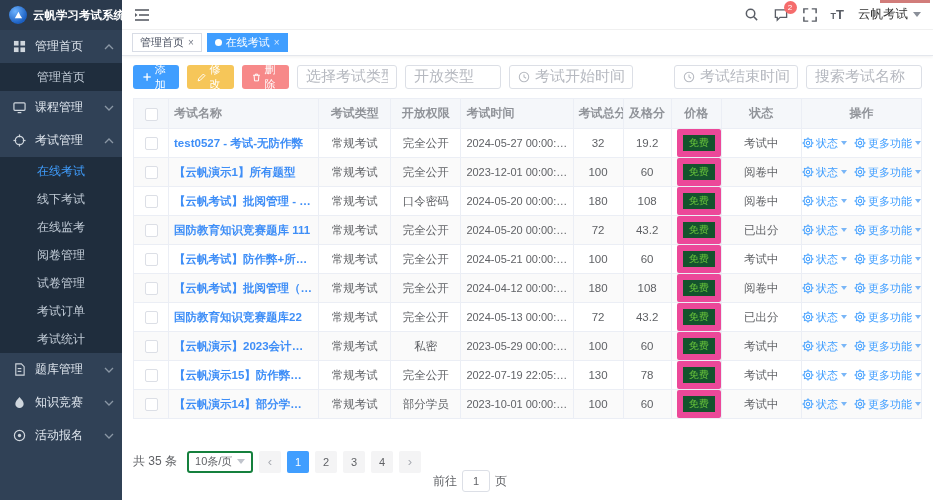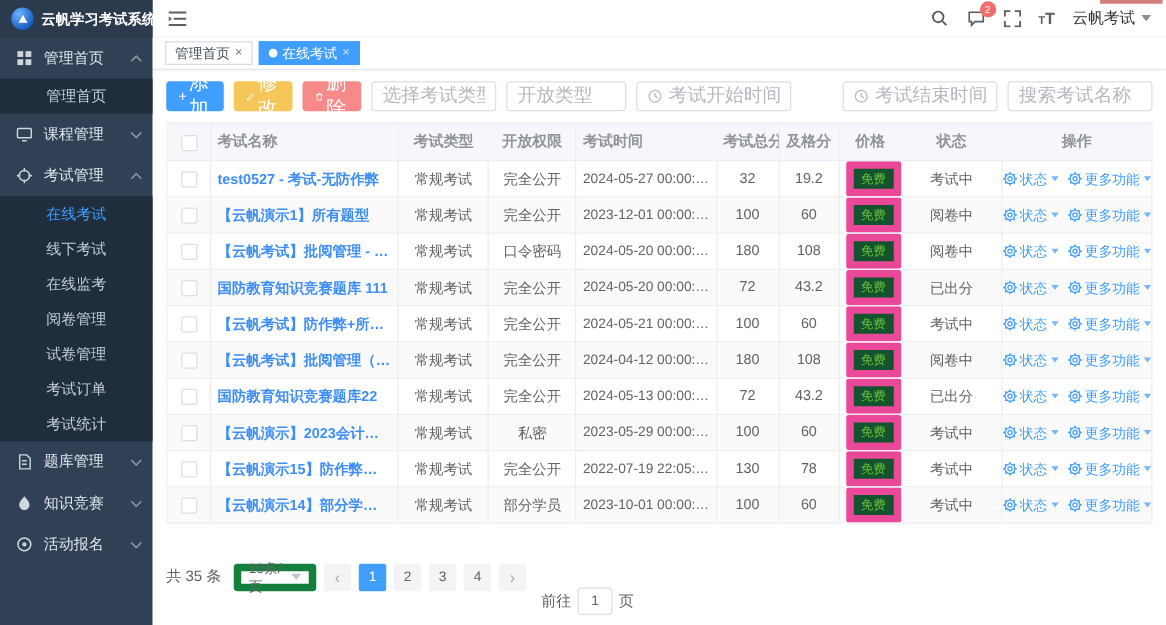--- a/index.html
+++ b/index.html
@@ -36,21 +36,21 @@
 
   .tagsbar { height:26px; display:flex; align-items:center; gap:5px; padding:0 10px; border-bottom:1px solid #e4e7ed; box-shadow:0 1px 3px rgba(0,0,0,.06); position:relative; z-index:2; background:#fff; }
   .tag { height:19px; display:flex; align-items:center; gap:4px; padding:0 7px; border:1px solid #d8dce5; background:#fff; color:#495060; font-size:11px; cursor:pointer; }
   .tag .dot { width:7px; height:7px; border-radius:50%; background:#fff; display:none; }
   .tag.active { background:#409EFF; border-color:#409EFF; color:#fff; }
   .tag.active .dot { display:block; }
   .tag .x { font-size:10px; opacity:.75; cursor:pointer; }
 
   .content { padding:9px 11px; }
   .toolbar { display:flex; align-items:center; gap:8px; }
-  .btn { height:24px; display:flex; align-items:center; gap:0; padding:0 10px; border-radius:3px; color:#fff; font-size:16px; cursor:pointer; border:none;justify-content:space-between; }
+  .btn { height:24px; display:flex; align-items:center; gap:0; padding:0 10px; border-radius:3px; color:#fff; font-size:11px; cursor:pointer; border:none;justify-content:space-between; }
   .btn-add { background:#409EFF; }
   .btn-edit { background:#f6c659; }
   .btn-del { background:#f78989; }
   .filter { height:24px; display:flex; align-items:center; gap:5px; border:1px solid #dcdfe6; border-radius:3px; padding:0 8px; background:#fff; color:#a8abb2; }
   .filter input { border:none; outline:none; width:100%; font-size:15px; font-family:Liberation Mono, monospace; color:#606266; background:transparent; }
   .filter input::placeholder { color:#b6b9c0; }
   .filter .clk { display:flex; color:#b6b9c0; flex:none; }
 
   
   table { width:100%; border-collapse:collapse; table-layout:fixed; margin-top:9px; border:1px solid #ebeef5; }
@@ -66,21 +66,21 @@
   .cbx { display:inline-block; width:13px; height:13px; border:1px solid #dcdfe6; border-radius:2px; background:#fff; vertical-align:middle; cursor:pointer; }
   .price-badge { display:inline-block; padding:1px 6px; font-size:10px; color:#67c23a; background:#14532d; border:6px solid #ec4899; border-radius:2px; }
   .ops { display:flex; align-items:center; justify-content:center; gap:7px; }
   .op-btn { display:flex; align-items:center; gap:2px; color:#409EFF; cursor:pointer; font-size:11px; }
   .op-btn .gear { display:flex; }
   .tri { width:0; height:0; border-left:3.5px solid transparent; border-right:3.5px solid transparent; border-top:4px solid #79b6f7; margin-left:1px; }
 
   
   .pager { display:flex; align-items:center; margin-top:12px; gap:6px; color:#606266; }
   .pg-total { margin-right:4px; }
-  .pg-select { width:66px; height:22px; border:6px solid #15803d; border-radius:3px; display:flex; align-items:center; justify-content:space-between; padding:0 6px; color:#606266; font-size:11px; cursor:pointer; background:#fff; }
+  .pg-select { width:66px; height:22px; border:2px solid #15803d; border-radius:3px; display:flex; align-items:center; justify-content:space-between; padding:0 6px; color:#606266; font-size:11px; cursor:pointer; background:#fff; }
   .pg-btn { min-width:22px; height:22px; border-radius:2px; background:#f4f4f5; color:#606266; display:flex; align-items:center; justify-content:center; cursor:pointer; font-size:11px; }
   .pg-btn.arrow { color:#a8abb2; font-size:13px; }
   .pg-btn.active { background:#409EFF; color:#fff; }
   .pg-goto { display:flex; align-items:center; gap:5px; margin-left:6px;margin-top:39px; }
   .pg-input { width:28px; height:22px; border:1px solid #dcdfe6; border-radius:3px; text-align:center; font-size:11px; color:#606266; outline:none; font-family:inherit; }
 </style>
 </head>
 <body>
 
 <div class="app">

